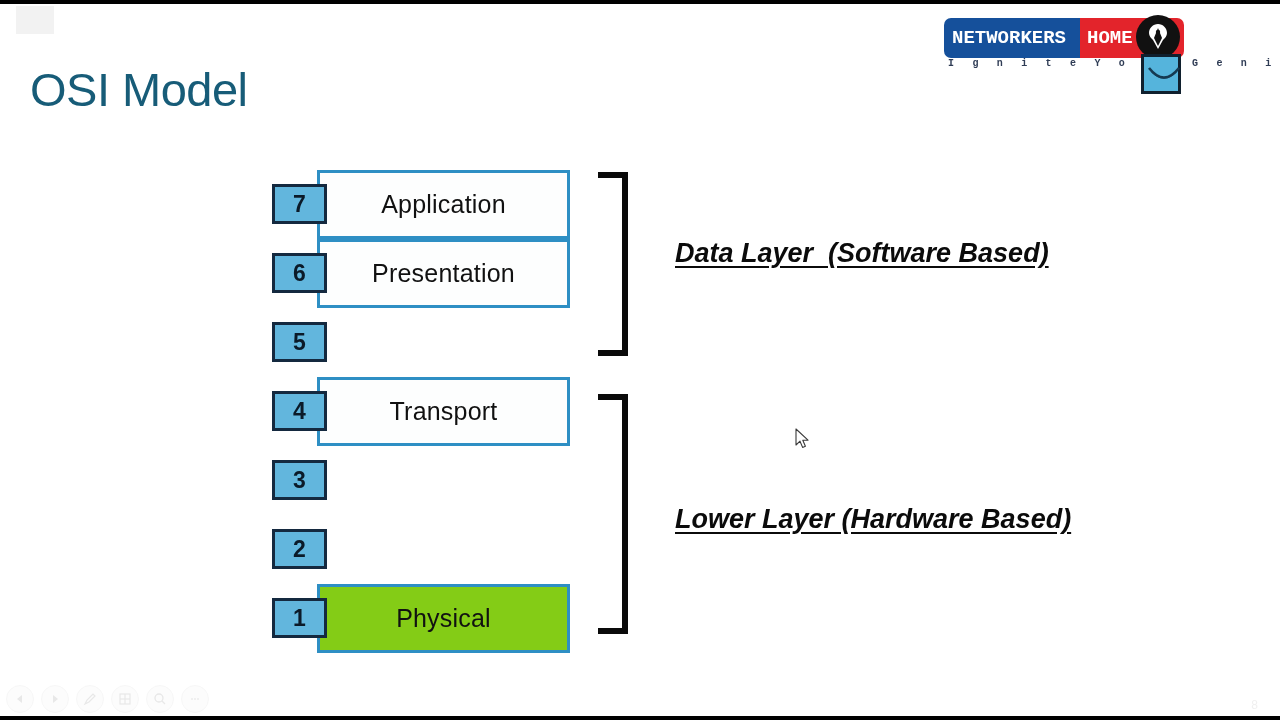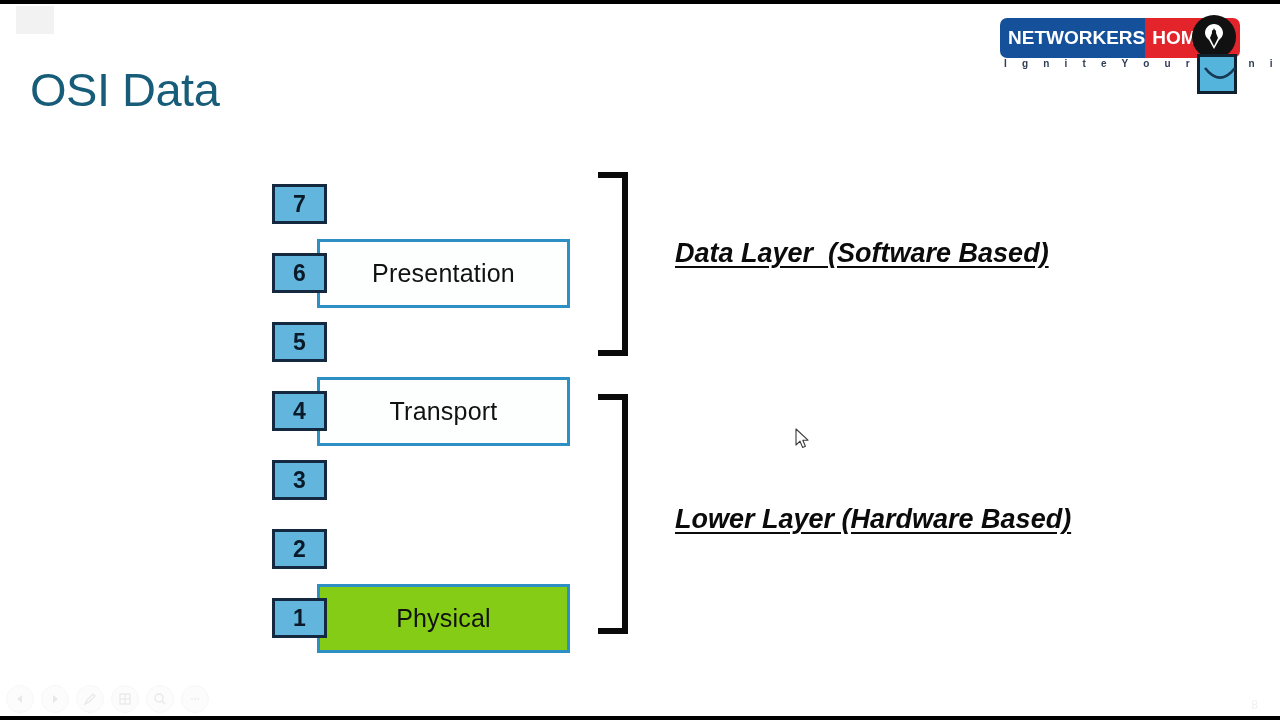--- a/index.html
+++ b/index.html
@@ -43,24 +43,25 @@
     font-size: 47px;
     font-weight: 400;
     color: #175C78;
     letter-spacing: -0.5px;
     white-space: nowrap;
   }
 
   
   .logo-wrap {
     position: absolute;
-    left: 1000px;
+    left: 944px;
     top: 18px;
     width: 240px;
     height: 62px;
+    font-family: Liberation Mono, monospace;
   }
   .logo-bar {
     position: absolute;
     left: 0; top: 0;
     width: 240px; height: 40px;
     border-radius: 7px;
     overflow: hidden;
     display: flex;
   }
   .logo-blue {
@@ -255,21 +256,21 @@
 </head>
 <body>
 
 <div id="stage">
 
   <div class="bar top"></div>
   <div class="bar bottom"></div>
 
   <div class="tl-artifact"></div>
 
-  <div class="slide-title">OSI Data</div>
+  <div class="slide-title">OSI Model</div>
 
   <div class="logo-wrap">
     <div class="logo-bar">
       <div class="logo-blue">
         <span class="logo-word">NETWORKERS</span>
       </div>
       <div class="logo-red">
         <span class="logo-word">HOME</span>
       </div>
     </div>
@@ -287,20 +288,23 @@
       <svg width="34" height="22" viewBox="0 0 34 22">
         <path d="M2 3 Q17 22 32 3" fill="none" stroke="#163A52" stroke-width="2.6"></path>
         <path d="M5 7 Q17 19 29 7" fill="none" stroke="#163A52" stroke-width="1.6"></path>
       </svg>
     </div>
   </div>
 
   <div class="osi-stack">
 
     <div class="layer-row">
+      <div class="layer-box">
+        <span class="layer-name">Application</span>
+      </div>
       <div class="layer-num">
         <span>7</span>
       </div>
     </div>
 
     <div class="layer-row">
       <div class="layer-box">
         <span class="layer-name">Presentation</span>
       </div>
       <div class="layer-num">

